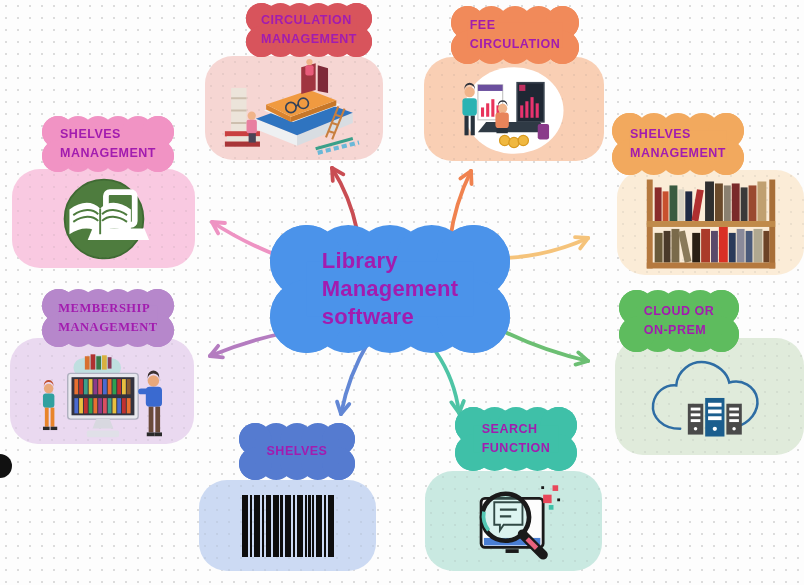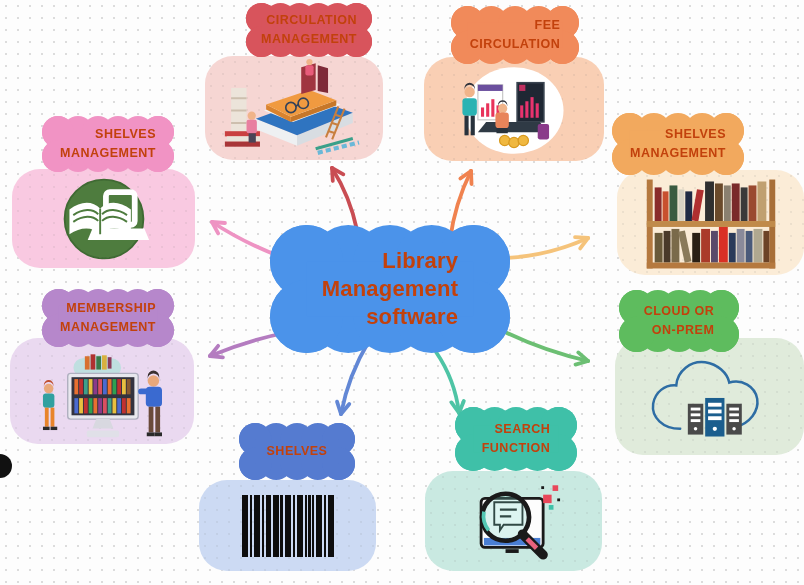--- a/index.html
+++ b/index.html
@@ -15,41 +15,41 @@
   .stage{position:absolute;inset:0;width:804px;height:585px;}
   .card{
     position:absolute;border-radius:28px;z-index:1;
     display:flex;align-items:center;justify-content:center;
     background-image:radial-gradient(rgba(110,110,110,0.10) 1px, transparent 1.2px);
     background-size:12px 12px;overflow:hidden;
   }
   .cloud{position:absolute;z-index:3;}
   .cloud-text{
     position:absolute;inset:0;display:flex;align-items:center;justify-content:center;
-    text-align:right;color:#c2410c;font-weight:bold;font-size:12.5px;
+    text-align:left;color:#a21caf;font-weight:bold;font-size:12.5px;
     letter-spacing:.5px;line-height:1.55;white-space:pre-line;z-index:2;
   }
   .cloud-center .cloud-text{font-size:22px;letter-spacing:.2px;line-height:1.26;font-weight:bold;}
   
   .c-circulation{left:205px;top:56px;width:178px;height:104px;background-color:#f6d6d3;}
   .c-fee{left:424px;top:57px;width:180px;height:104px;background-color:#f9cfb4;}
   .c-shelves{left:617px;top:170px;width:187px;height:105px;background-color:#fbecd7;}
   .c-onprem{left:615px;top:338px;width:189px;height:117px;background-color:#e0ebdb;}
   .c-search{left:425px;top:471px;width:177px;height:100px;background-color:#c9e9e1;}
   .c-barcode{left:199px;top:480px;width:177px;height:91px;background-color:#ccdaf3;}
   .c-membership{left:10px;top:338px;width:184px;height:106px;background-color:#ead9f0;}
   .c-catalog{left:12px;top:169px;width:183px;height:99px;background-color:#f9c9e1;}
   
   .cl-circulation{left:246px;top:3px;width:126px;height:54px;}
   .cl-fee{left:451px;top:6px;width:128px;height:58px;}
   .cl-shelves{left:612px;top:113px;width:132px;height:62px;}
   .cl-onprem{left:619px;top:290px;width:120px;height:62px;}
   .cl-search{left:455px;top:407px;width:122px;height:64px;}
   .cl-barcode{left:239px;top:423px;width:116px;height:57px;}
-  .cl-membership{left:42px;top:289px;width:132px;height:58px;}
+  .cl-membership{left:42px;top:289px;width:132px;height:58px;font-family:Liberation Serif, serif;}
   .cl-catalog{left:42px;top:116px;width:132px;height:56px;}
   .cloud-center{left:270px;top:225px;width:240px;height:128px;}
   #arrows{position:absolute;inset:0;z-index:2;pointer-events:none;}
   .illus{display:block;}
   .edge-handle{
     position:absolute;left:-12px;top:454px;width:24px;height:24px;
     border-radius:50%;background:#111;z-index:4;
   }
 </style>
 </head>

